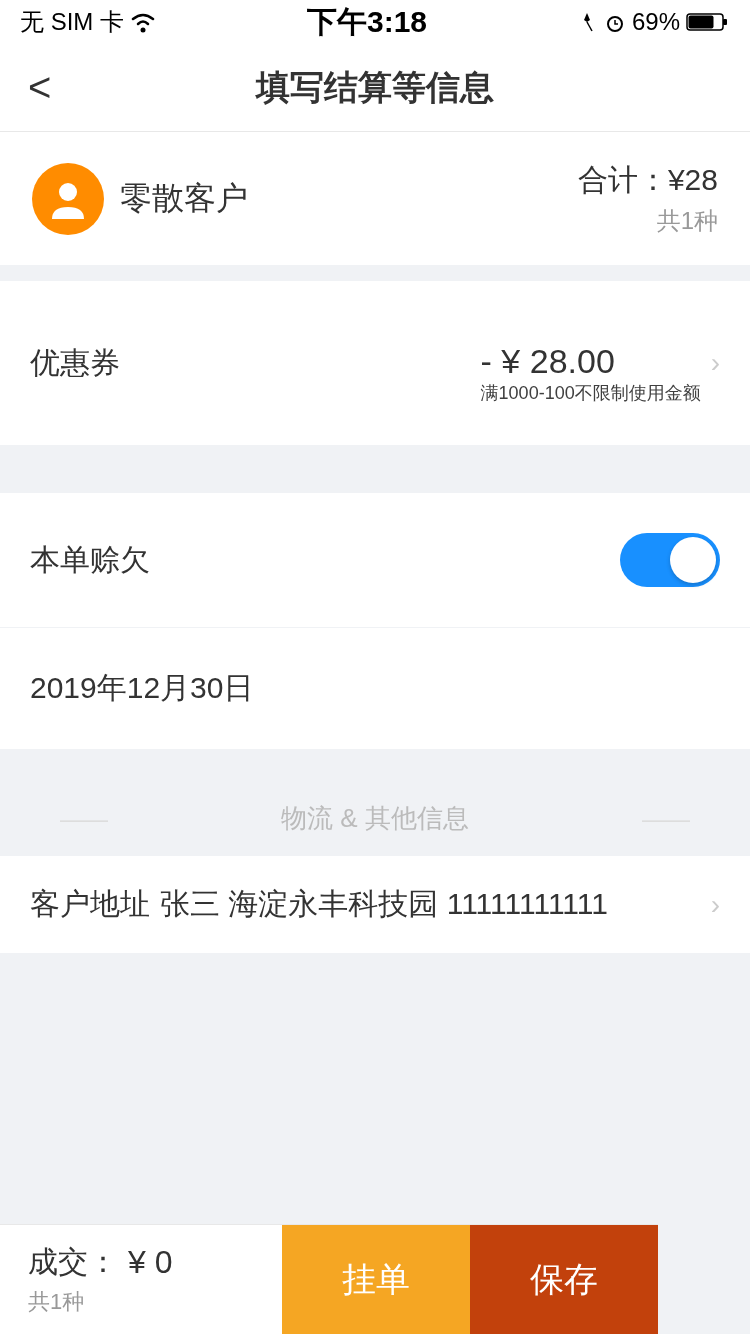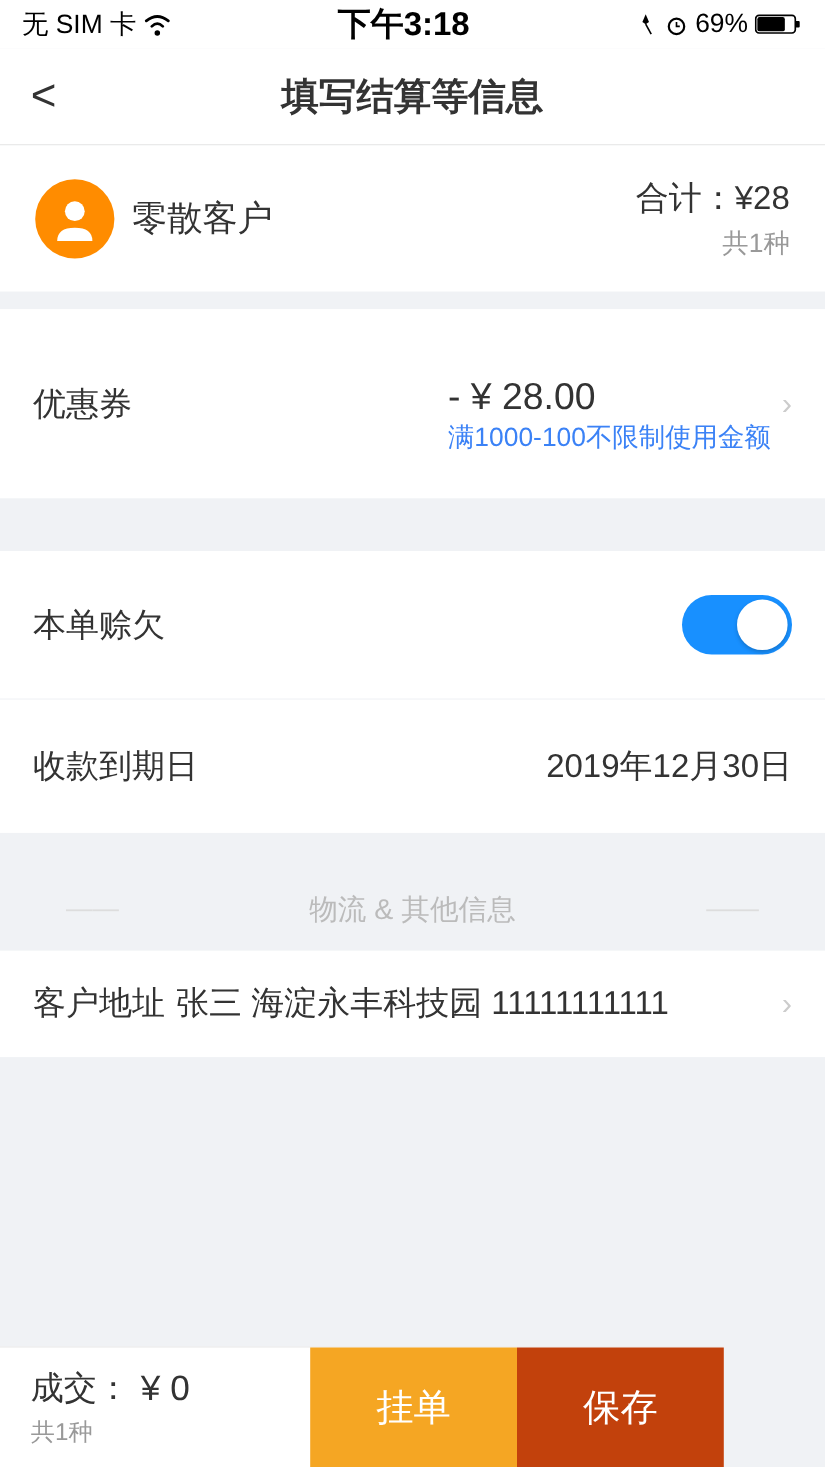--- a/index.html
+++ b/index.html
@@ -131,22 +131,22 @@
       text-align: right;
       margin-top: 4px;
     }
     .row-value-discount {
       font-size: 34px;
       color: #333;
       font-weight: 500;
       margin-top: 21px;
     }
     .row-discount-hint {
-      font-size: 24px;
-      color: #3b82f6;
+      font-size: 18px;
+      color: #404040;
       text-align: right;
     }
     .chevron-icon {
       color: #ccc;
       font-size: 28px;
     }
 
     
     .amount-input-val {
       font-size: 36px;
@@ -359,21 +359,20 @@
     <div class="row-item" style="border-top:none;">
       <span class="row-label">本单赊欠</span>
       <div class="row-right">
         <div class="toggle">
           <div class="toggle-knob"></div>
         </div>
       </div>
     </div>
 
     <div class="row-item">
-      <span class="row-label">收款到期日</span>
       <span class="row-value">2019年12月30日</span>
     </div>
   </div>
 
   <div class="divider-section"></div>
 
   <div class="logistics-header">
     <span class="logistics-header-text">物流 &amp; 其他信息</span>
   </div>
 

